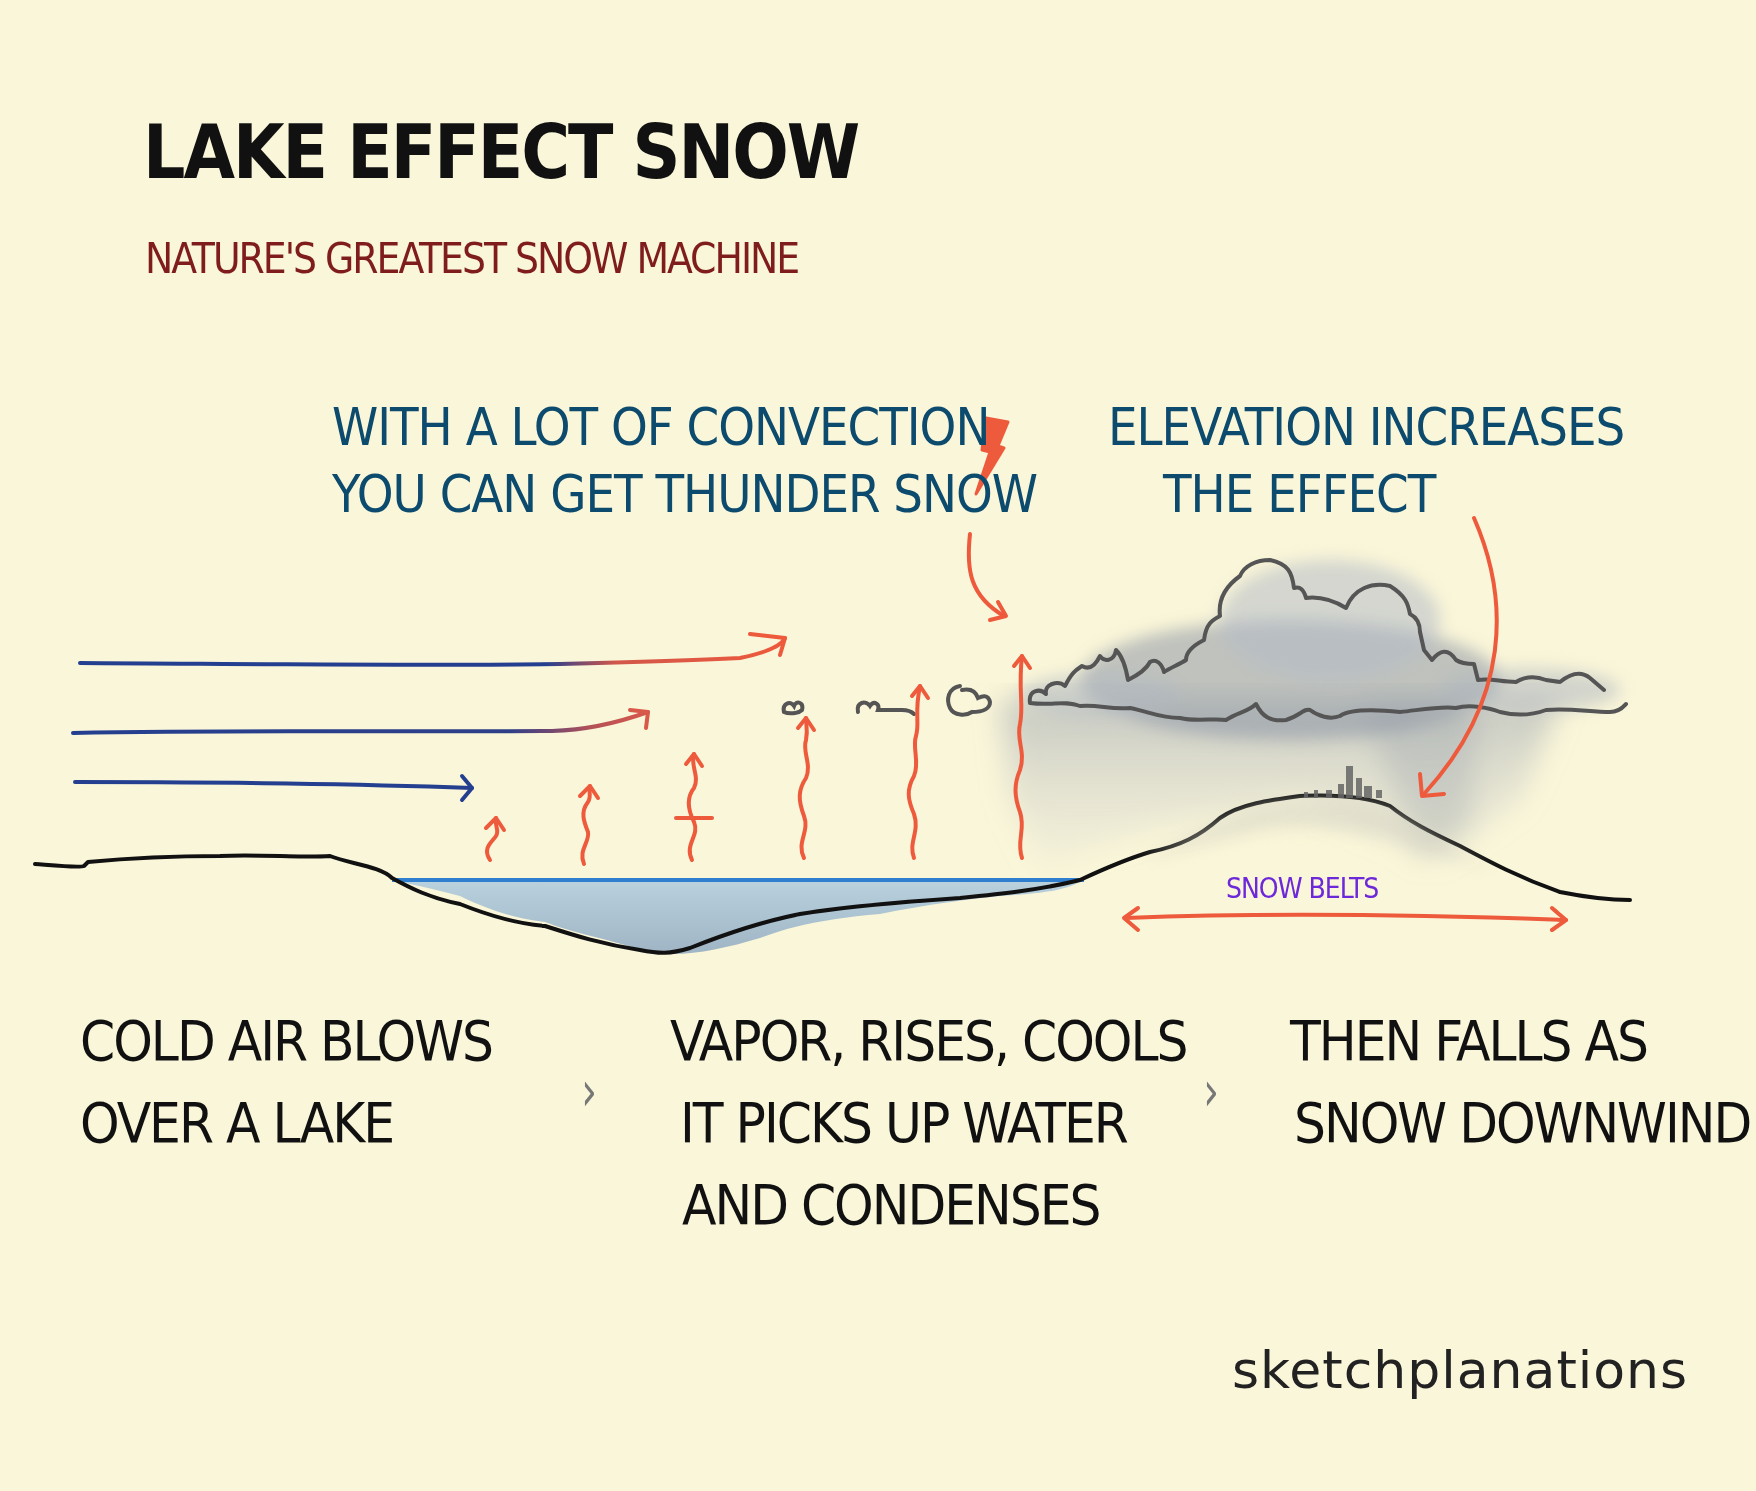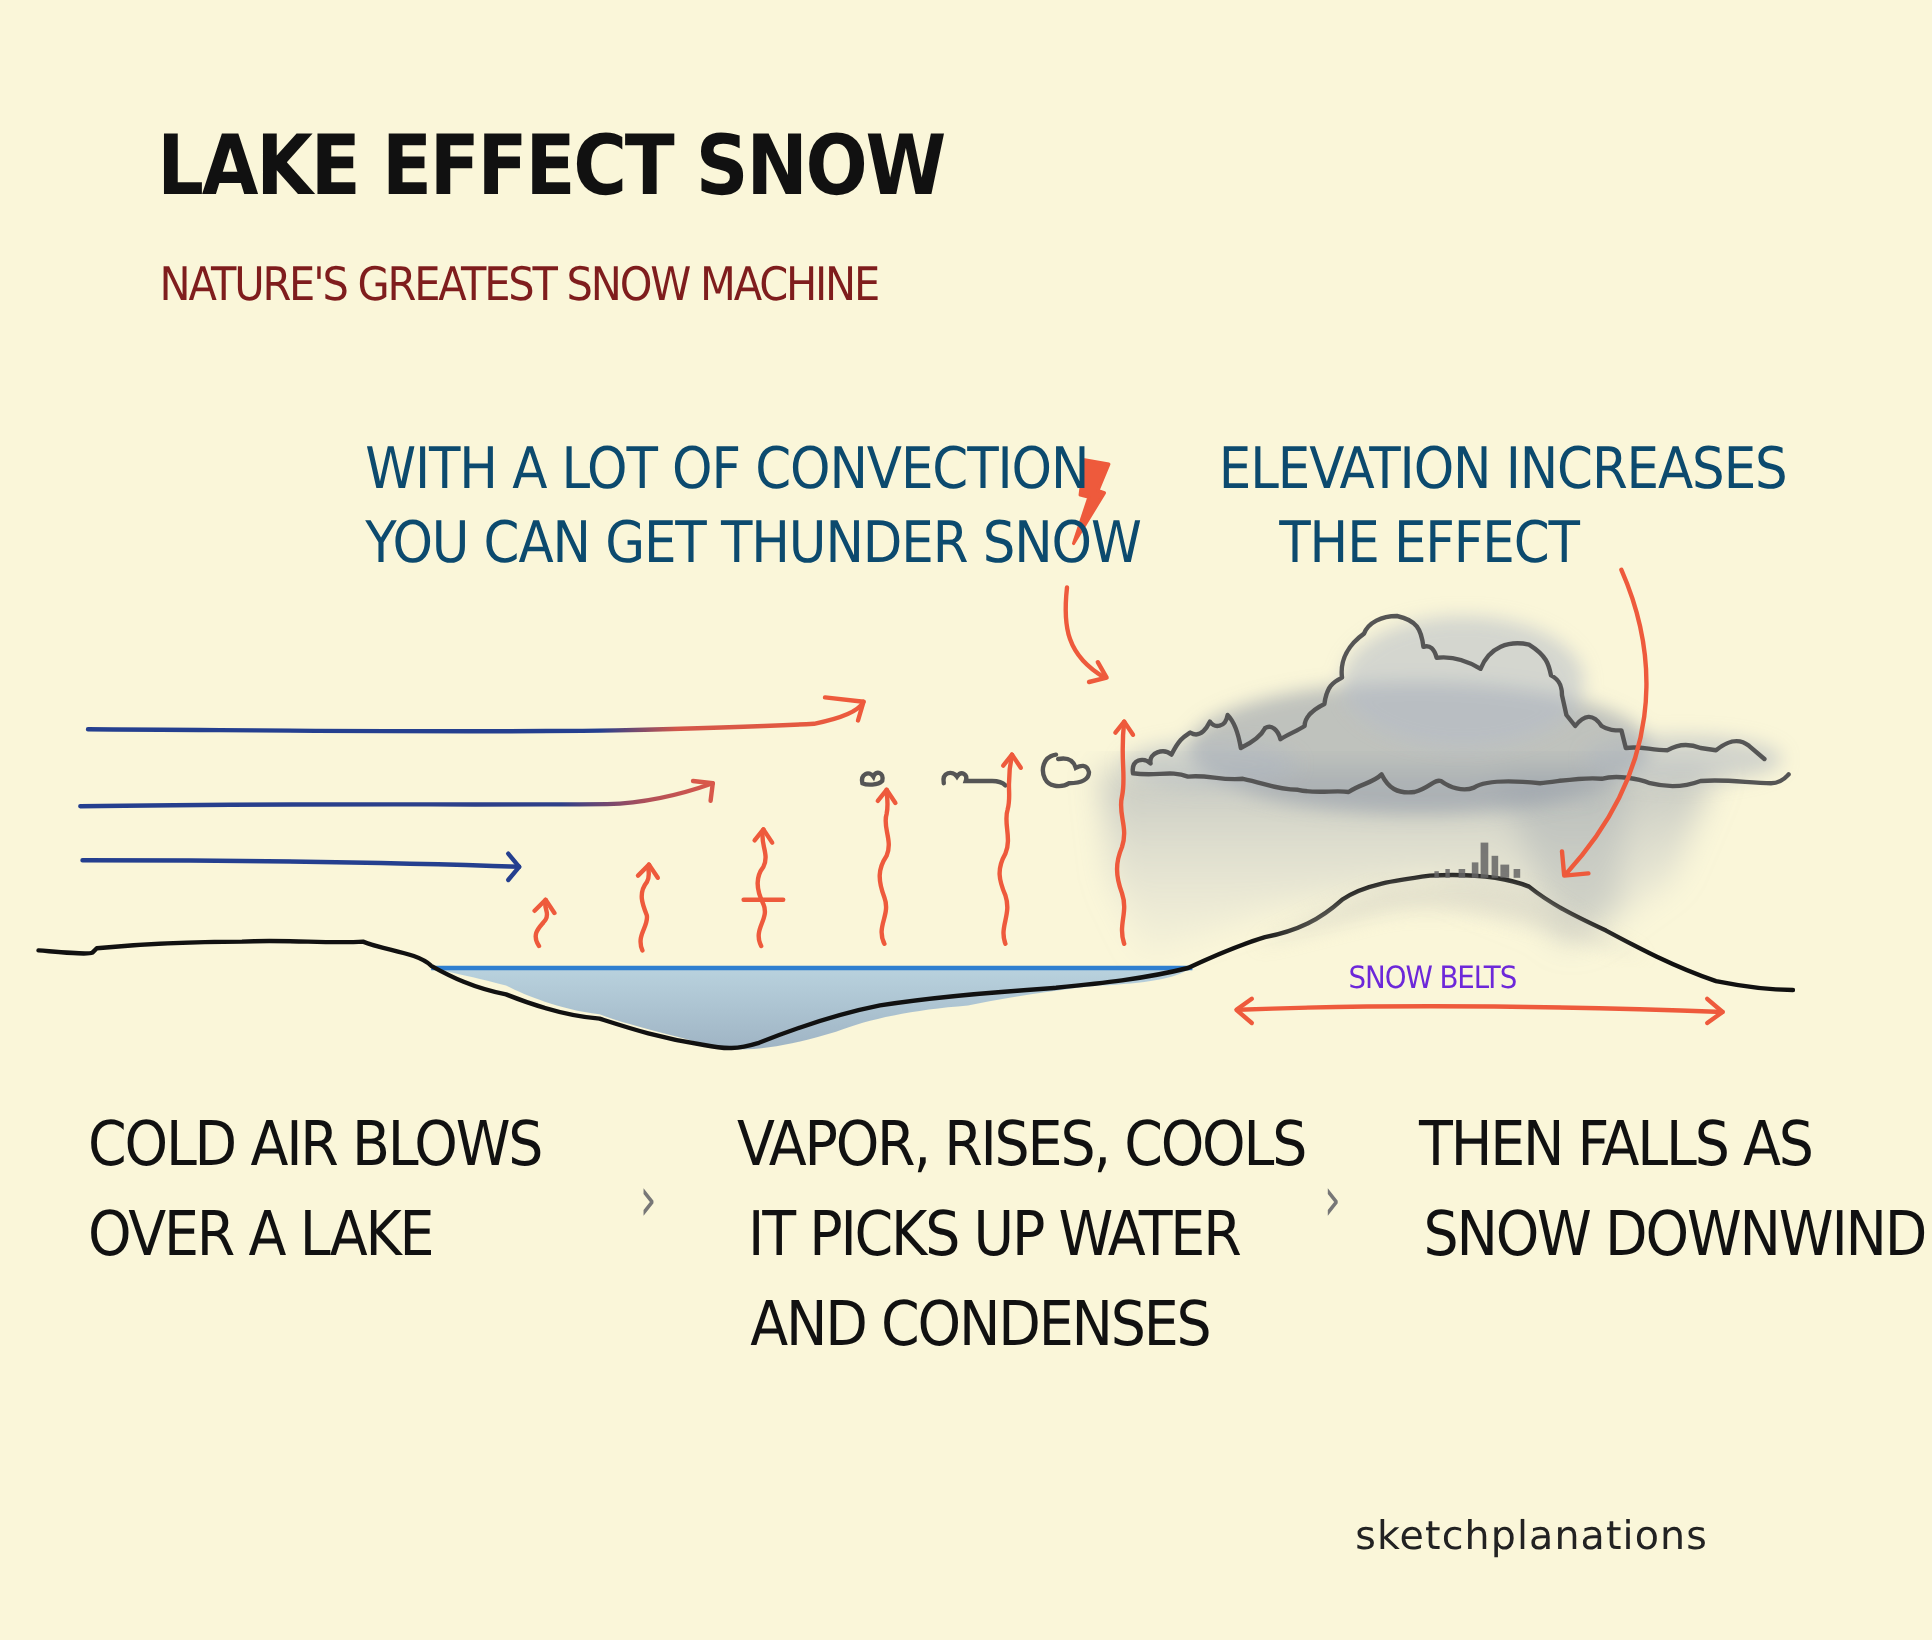--- a/index.html
+++ b/index.html
@@ -53,24 +53,23 @@
     .step-3 .l2 { padding-left: 4px; }
     .step-arrow {
       position: absolute; font-size: 56px; color: #777;
       font-family: "DejaVu Sans", sans-serif;
       transform: scaleX(0.7);
     }
     .step-arrow-1 { left: 578px; top: 1058px; }
     .step-arrow-2 { left: 1200px; top: 1058px; }
     .brand {
       position: absolute; left: 1232px; top: 1340px;
-      font-size: 36px; color: #222;
+      font-size: 52px; color: #222;
       font-family: "DejaVu Sans", sans-serif;
       letter-spacing: 1px;
-      margin-top: 36px;
     }
     .line { display: block; }
   </style>
 </head>
 <body>
 
 <svg class="canvas" width="1756" height="1491" viewBox="0 0 1756 1491" xmlns="http://www.w3.org/2000/svg">
   <defs>
     <linearGradient id="lakeGrad" x1="0" y1="0" x2="0" y2="1">
       <stop offset="0" stop-color="#b9d2de"></stop>

